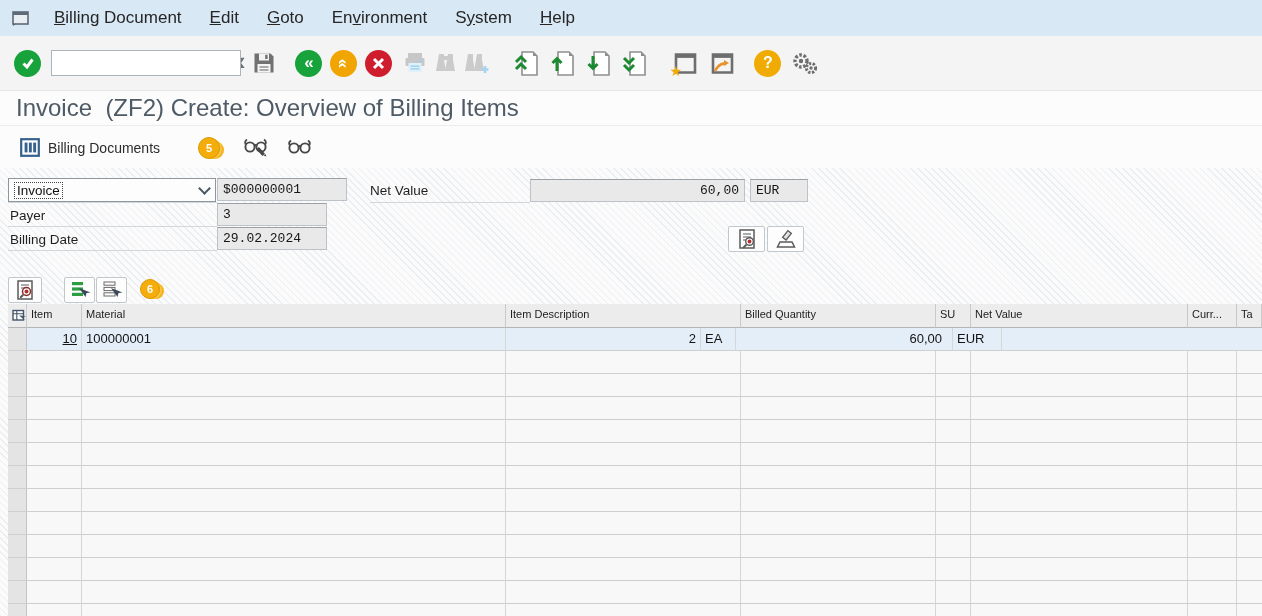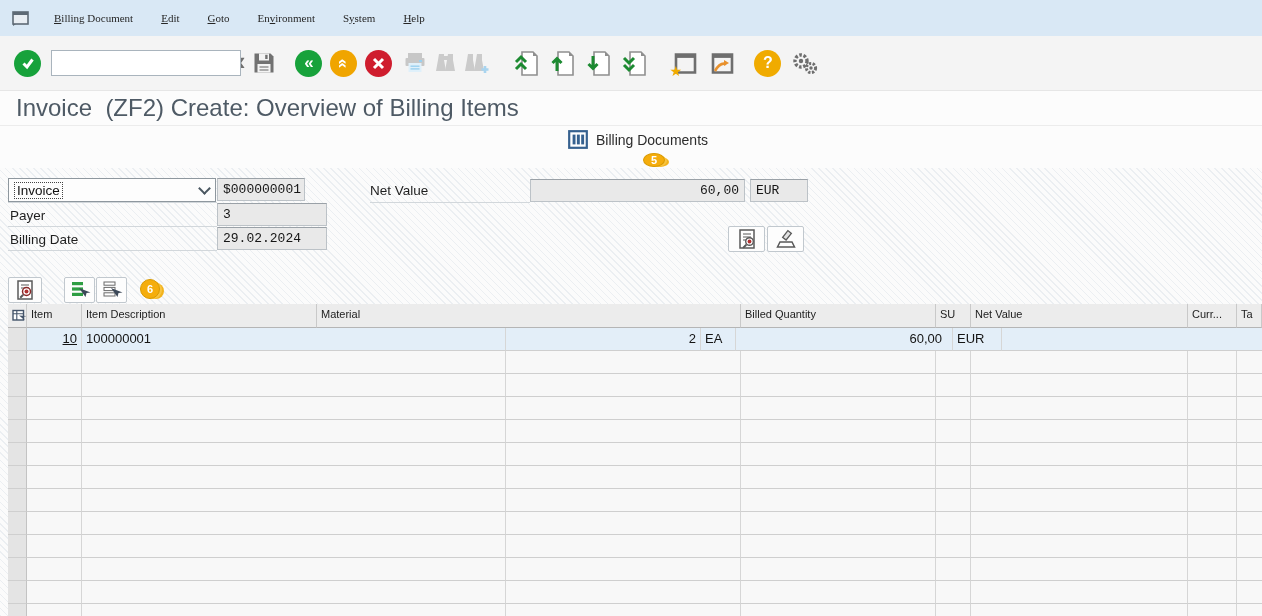--- a/index.html
+++ b/index.html
@@ -2,42 +2,42 @@
 <html><head>
 <meta charset="utf-8">
 <style>
   html,body{margin:0;padding:0;}
   .screen{width:1262px;height:616px;position:relative;overflow:hidden;background:#fff;
     font-family:"Liberation Sans",sans-serif;-webkit-font-smoothing:antialiased;}
 
   
   .menubar{height:36px;background:#d9e8f5;display:flex;align-items:center;padding-left:12px;}
   .menu-sys-icon{width:20px;height:16px;margin-right:8px;display:flex;align-items:center;}
-  .menuitem{font-size:11px;color:#262626;padding:0 14px;cursor:default;white-space:pre;font-family:Liberation Serif, serif;}
+  .menuitem{font-size:17px;color:#262626;padding:0 14px;cursor:default;white-space:pre;}
   .menuitem .u{text-decoration:underline;}
 
   
   .toolbar{height:54px;background:#f4f4f4;display:flex;align-items:center;padding-left:14px;border-bottom:1px solid #e6e6e6;}
   .circle-btn{width:27px;height:27px;border-radius:50%;display:flex;align-items:center;justify-content:center;flex:0 0 auto;}
   .c-green{background:#17a23b;}
   .c-orange{background:#f0a500;}
   .c-red{background:#cf1d2e;}
   .chev-txt{color:#fff;font-weight:bold;font-size:17px;line-height:1;margin-top:-2px;}
   .rot-up{transform:rotate(90deg);display:inline-block;margin-top:0;}
   .command{width:190px;height:26px;background:#fff;border:1px solid #a9b4bd;margin-left:10px;position:relative;box-sizing:border-box;}
   .collapse{color:#6e6e6e;font-size:26px;font-weight:bold;margin:0 6px 4px 8px;}
   .tb-icon{display:flex;align-items:center;justify-content:center;flex:0 0 auto;position:relative;}
   .gap8{margin-left:8px;} .gap10{margin-left:10px;} .gap18{margin-left:18px;} .gap24{margin-left:24px;} .gap6{margin-left:6px;}
   .help-q{color:#fff;font-weight:bold;font-size:16px;}
   .star-ol{position:absolute;left:-3px;bottom:-3px;color:#f0ab00;font-size:14px;}
 
   
   .titlebar{height:34px;background:#fcfcfc;display:flex;align-items:center;padding-left:16px;border-bottom:1px solid #ececec;}
   .titlebar span{font-size:24px;color:#4e5a65;white-space:pre;}
-  .apptoolbar{height:43px;background:#fcfcfc;display:flex;align-items:center;padding-left:14px;border-bottom:1px solid #cfd5da;flex-direction:column;}
+  .apptoolbar{height:43px;background:#fcfcfc;display:flex;align-items:center;padding-left:14px;border-bottom:1px solid #cfd5da;}
   .appbtn{display:flex;align-items:center;gap:8px;padding:4px 6px;}
   .appbtn span{font-size:14px;color:#2c2c2c;}
   .badge{width:20px;height:20px;border-radius:50%;background:#f5ad0c;border:1px solid #d99a00;
     color:#fff;font-size:11px;font-weight:bold;display:flex;align-items:center;justify-content:center;
     box-shadow:3px 1px 0 -1px #f8c441,6px 2px 0 -2px #f2b31d;}
 
   
   .workarea{position:absolute;top:168px;left:0;right:0;bottom:0;background-color:#fbfbfb;
     background-image:repeating-linear-gradient(45deg,rgba(130,155,180,.13) 0px,rgba(130,155,180,.13) 1px,transparent 1px,transparent 5px);}
   .abs{position:absolute;box-sizing:border-box;}
@@ -235,21 +235,21 @@
         </svg>
     </span>
   </div>
 
   <div class="workarea">
 
     <div class="abs combo" style="left:8px;top:10px;width:208px;">
       <span class="focus">Invoice</span>
       <span class="chev"></span>
     </div>
-    <div class="abs ro-field" style="left:217px;top:10px;width:88px;">
+    <div class="abs ro-field" style="left:217px;top:10px;width:130px;">
         <span>$000000001</span>
       </div>
     <div class="abs uline" style="left:8px;top:34px;width:209px;"></div>
 
     <span class="abs flabel" style="left:10px;top:40px;">Payer</span>
     <div class="abs ro-field" style="left:217px;top:35px;width:110px;">
         <span>3</span>
       </div>
     <div class="abs uline" style="left:8px;top:58px;width:209px;"></div>
 
@@ -315,22 +315,22 @@
     <div class="itable">
       <div class="thead">
         <span class="tcell selcell c-sel">
           <svg width="15" height="15" viewBox="0 0 15 15">
               <rect x="1" y="2.5" width="10.5" height="9.5" fill="#fff" stroke="#44546a" stroke-width="1.4"></rect>
               <path d="M1 5.8 h10.5 M4.8 2.5 v9.5" stroke="#44546a" stroke-width="1.1"></path>
               <path d="M8.5 8.5 l5.5 4.5 -1-3.2 3-0.8z" fill="#44546a" transform="translate(-1.5 -1)"></path>
             </svg>
         </span>
         <span class="tcell c-item">Item</span>
+        <span class="tcell c-mat">Material</span>
         <span class="tcell c-desc">Item Description</span>
-        <span class="tcell c-mat">Material</span>
         <span class="tcell c-qty">Billed Quantity</span>
         <span class="tcell c-su">SU</span>
         <span class="tcell c-net">Net Value</span>
         <span class="tcell c-curr">Curr...</span>
         <span class="tcell c-tax">Ta</span>
       </div>
       <div class="trow data">
         <span class="tcell selcell c-sel"></span>
         <span class="tcell c-item num"><span class="ulink">10</span></span>
         <span class="tcell c-mat">100000001</span>

